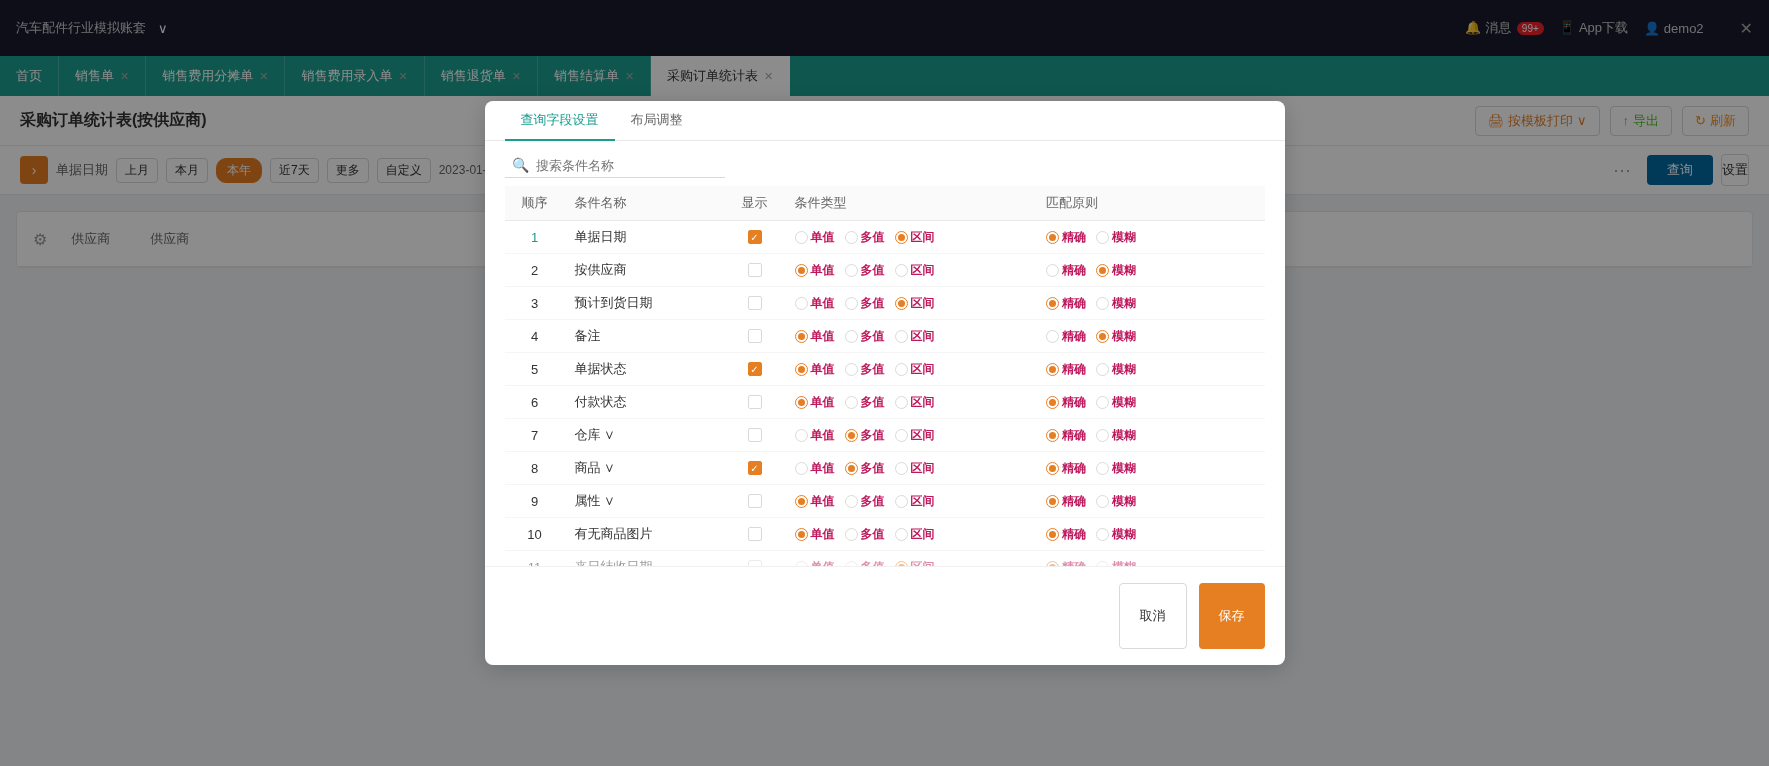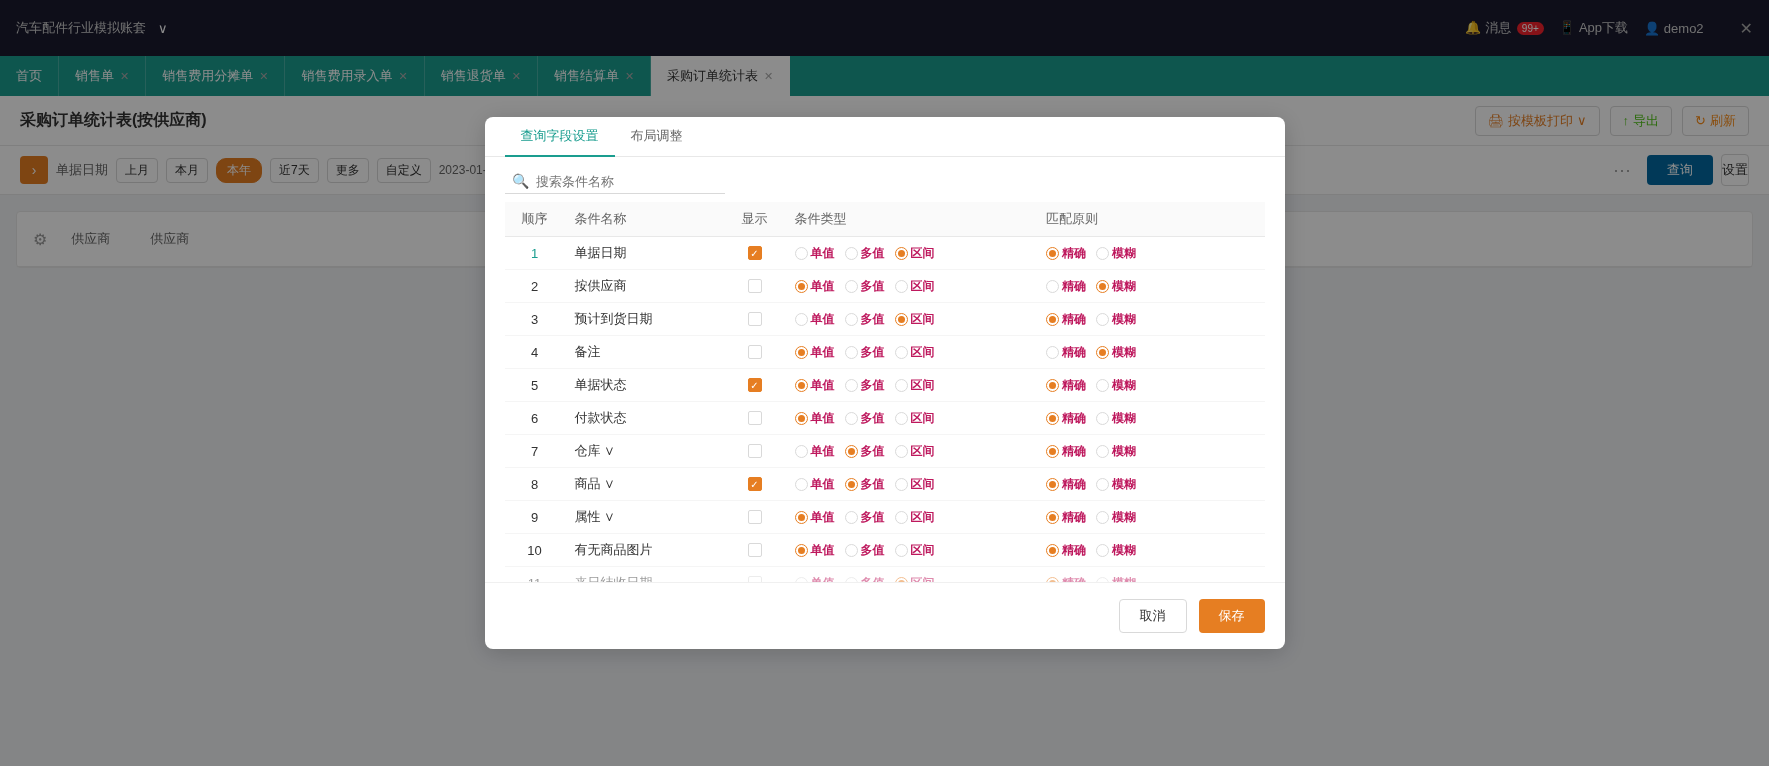--- a/index.html
+++ b/index.html
@@ -229,21 +229,21 @@
 
     
     .modal-footer {
       padding: 16px 20px;
       display: flex;
       justify-content: flex-end;
       gap: 12px;
       border-top: 1px solid #f0f0f0;
     }
     .btn-cancel {
-      padding: 7px 20px;
+      padding: 23px 20px;
       border: 1px solid #d9d9d9;
       border-radius: 4px;
       background: #fff;
       font-size: 13px;
       cursor: pointer;
       color: #333;
     }
     .btn-save {
       padding: 7px 20px;
       border: none;

